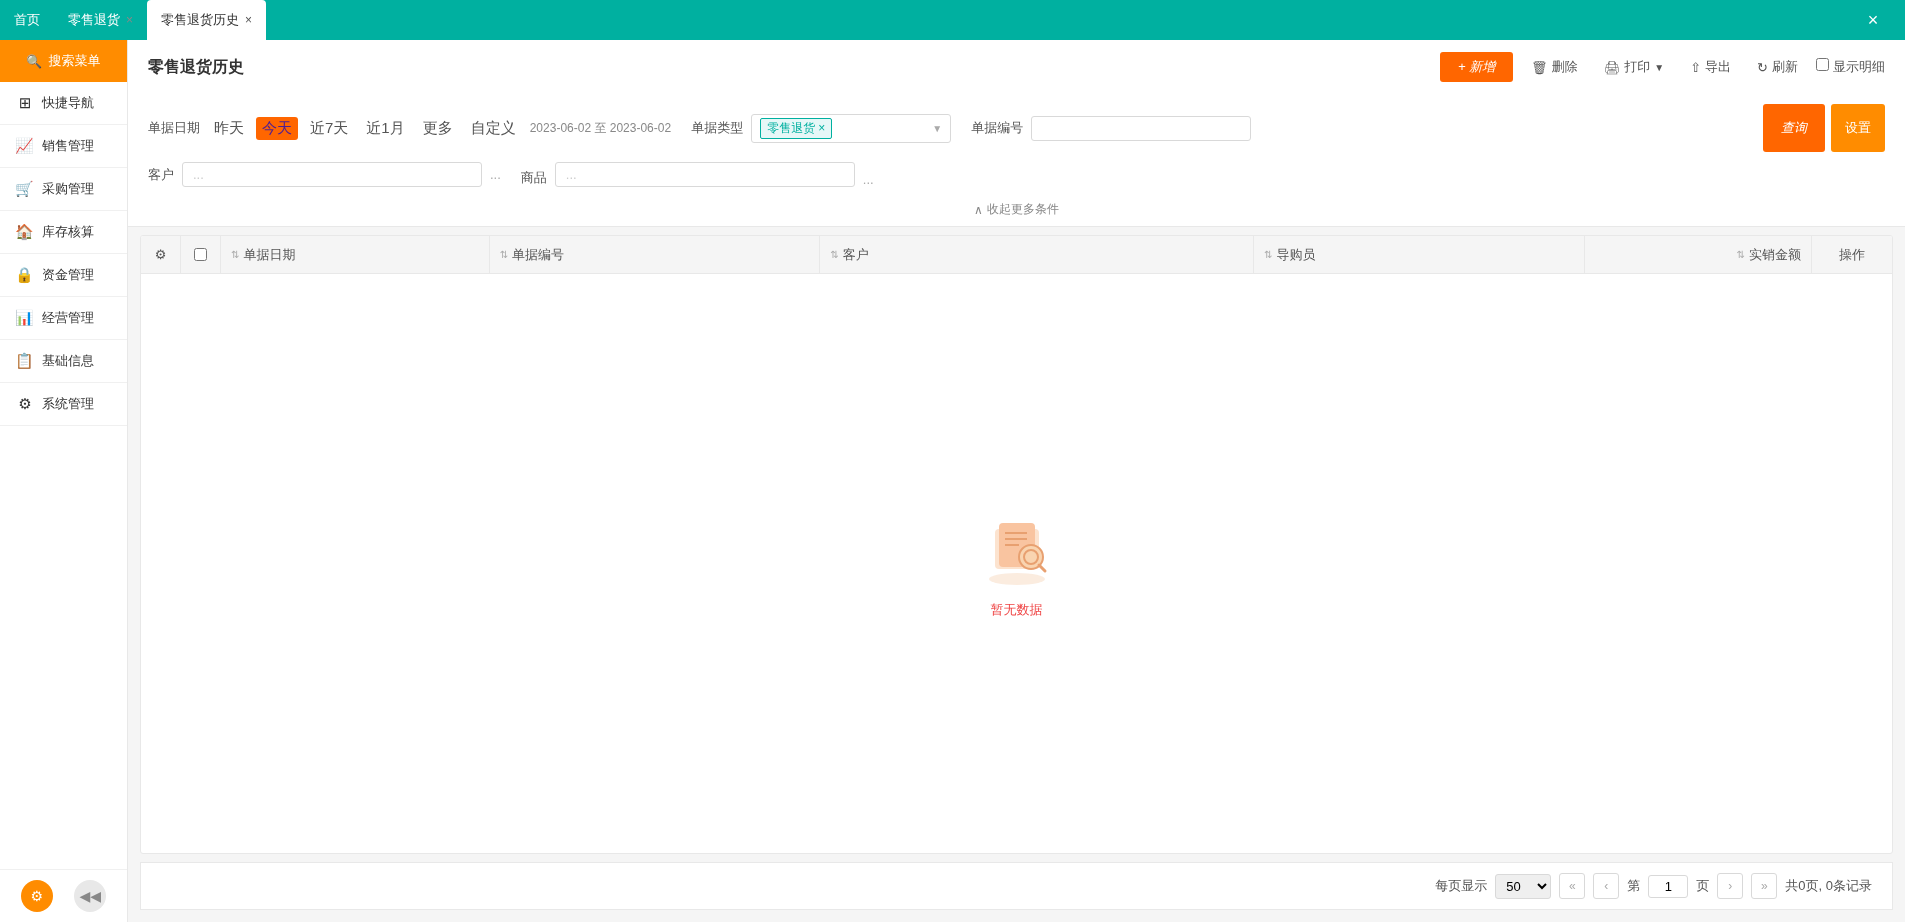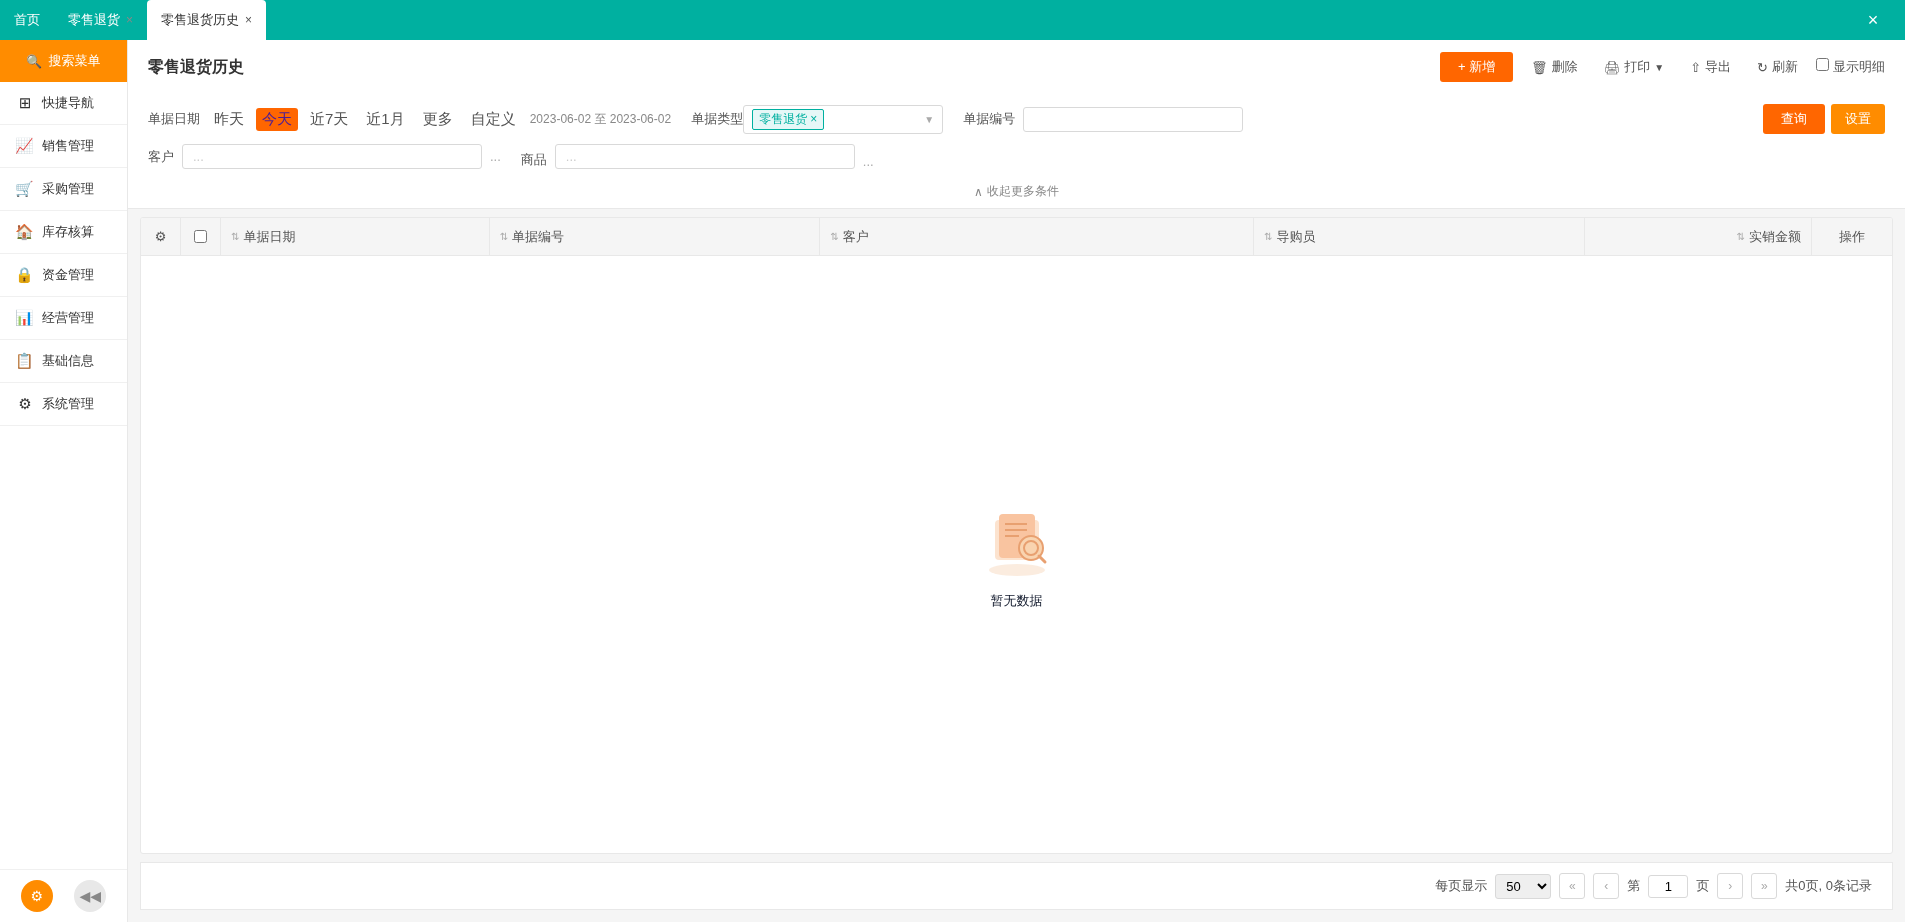--- a/index.html
+++ b/index.html
@@ -172,26 +172,27 @@
       border-radius: 3px;
     }
     .btn-primary {
       background: #ff6600;
       color: #fff;
       border: none;
       padding: 6px 18px;
       border-radius: 3px;
       font-size: 13px;
       cursor: pointer;
+      font-style: italic;
     }
     .btn-setting {
       background: #ff8c00;
       color: #fff;
       border: none;
-      padding: 6px 14px;
+      padding: 15px 14px;
       border-radius: 3px;
       font-size: 13px;
       cursor: pointer;
     }
     .checkbox-display { display: flex; align-items: flex-start; gap: 4px; font-size: 13px; color: #555; }
     .checkbox-display input { cursor: pointer; }
 
     
     .filter-area {
       padding: 10px 0 0 0;
@@ -333,21 +334,21 @@
       flex-direction: column;
       align-items: center;
       gap: 12px;
     }
     .empty-icon {
       width: 80px;
       height: 80px;
     }
     .empty-text {
       font-size: 13px;
-      color: #0f172a;
+      color: #ef4444;
     }
 
     
     .pagination-bar {
       height: 48px;
       background: #fff;
       border-top: 1px solid #e8e8e8;
       display: flex;
       align-items: center;
       justify-content: flex-end;
@@ -491,21 +492,21 @@
               <span class="date-btn">昨天</span>
               <span class="date-btn active">今天</span>
               <span class="date-btn">近7天</span>
               <span class="date-btn">近1月</span>
               <span class="date-btn">更多</span>
               <span class="date-btn">自定义</span>
             </div>
             <span class="date-range">2023-06-02 至 2023-06-02</span>
           </div>
 
-          <div style="display:flex;align-items:center;">
+          <div style="display:flex;align-items:center;gap:8px;">
             <span class="filter-label">单据类型</span>
             <div class="filter-select" style="min-width:200px;">
               <span class="tag">
                 <span>零售退货</span>
                 <span style="cursor:pointer;">×</span>
               </span>
               <span class="chevron">▼</span>
             </div>
           </div>
 

